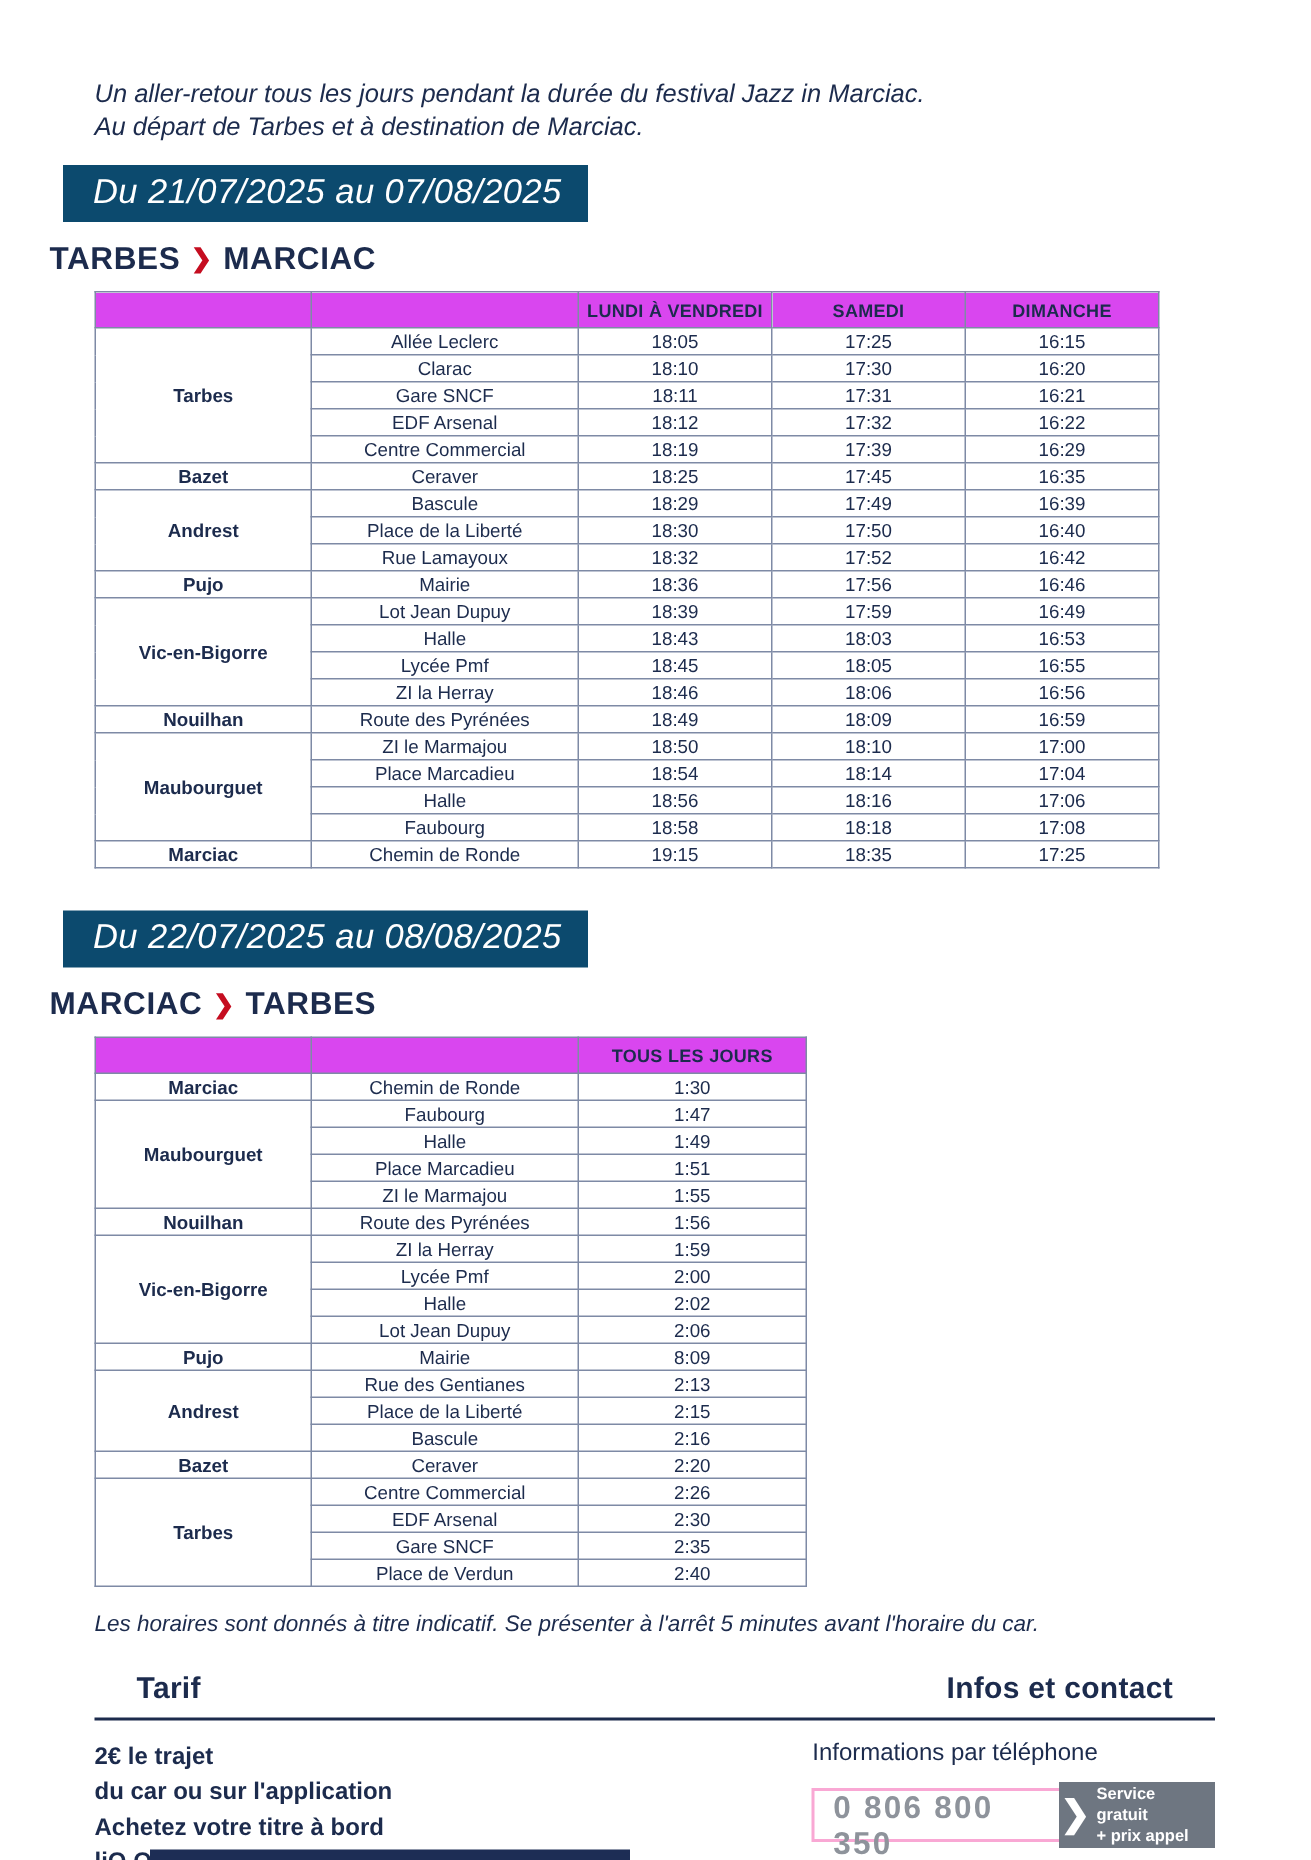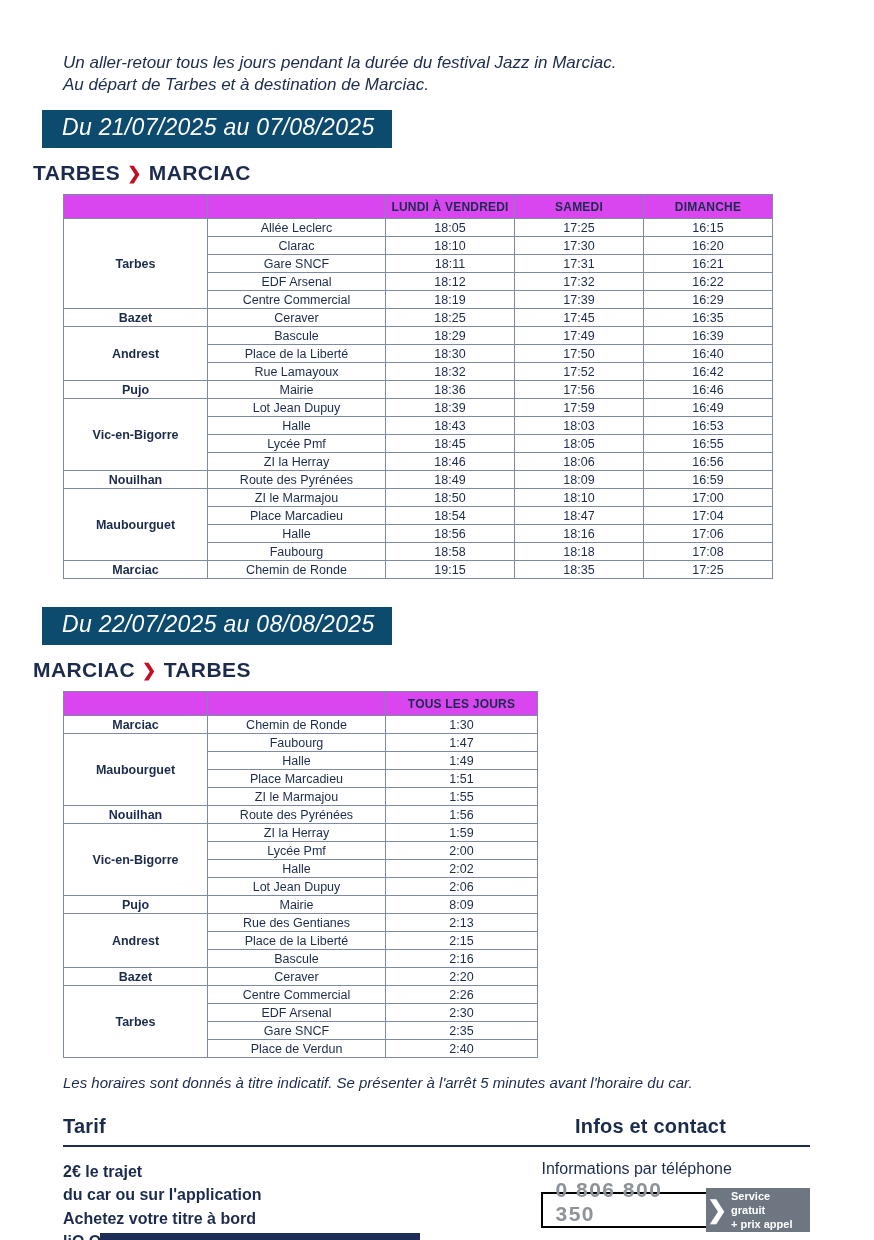--- a/index.html
+++ b/index.html
@@ -94,45 +94,46 @@
   .bottom{
     margin:24px 64px 0 63px;
     width:747px;
   }
   .titles-row{display:flex;}
   .titles-row .col-l{width:512px;}
   .section-title{
     font-size:20px;
     font-weight:700;
     letter-spacing:.2px;
+    margin-left:28px;
   }
   .rule{
     border-bottom:2px solid #1c2b4d;
     margin-top:7px;
   }
   .content-row{display:flex; margin-top:13px;}
   .content-row .col-l{width:512px;}
   .tarif-lines div{
     font-size:16px;
     font-weight:700;
     line-height:1.45;
   }
   .phone-label{font-size:16px;}
   .phone-widget{
     display:flex;
     align-items:center;
     margin-top:9px;
     height:46px;
   }
   .phone-box{
-    border:2px solid #000000;
+    border:2px solid #f9a8d4;
     background:#ffffff;
     height:32px;
     display:flex;
-    align-items:flex-end;
+    align-items:flex-start;
     padding:0 8px 0 12px;
   }
   .phone-number{
     color:#8e939b;
     font-weight:700;
     font-size:21px;
     letter-spacing:1.5px;
   }
   .phone-badge{
     background:#6e7681;
@@ -294,21 +295,21 @@
         <tr>
           <td class="c-com" rowspan="4">Maubourguet</td>
           <td class="c-stop">ZI le Marmajou</td>
           <td class="c-time">18:50</td>
           <td class="c-time">18:10</td>
           <td class="c-time">17:00</td>
         </tr>
         <tr>
           <td class="c-stop">Place Marcadieu</td>
           <td class="c-time">18:54</td>
-          <td class="c-time">18:47</td>
+          <td class="c-time">18:14</td>
           <td class="c-time">17:04</td>
         </tr>
         <tr>
           <td class="c-stop">Halle</td>
           <td class="c-time">18:56</td>
           <td class="c-time">18:16</td>
           <td class="c-time">17:06</td>
         </tr>
         <tr>
           <td class="c-stop">Faubourg</td>

